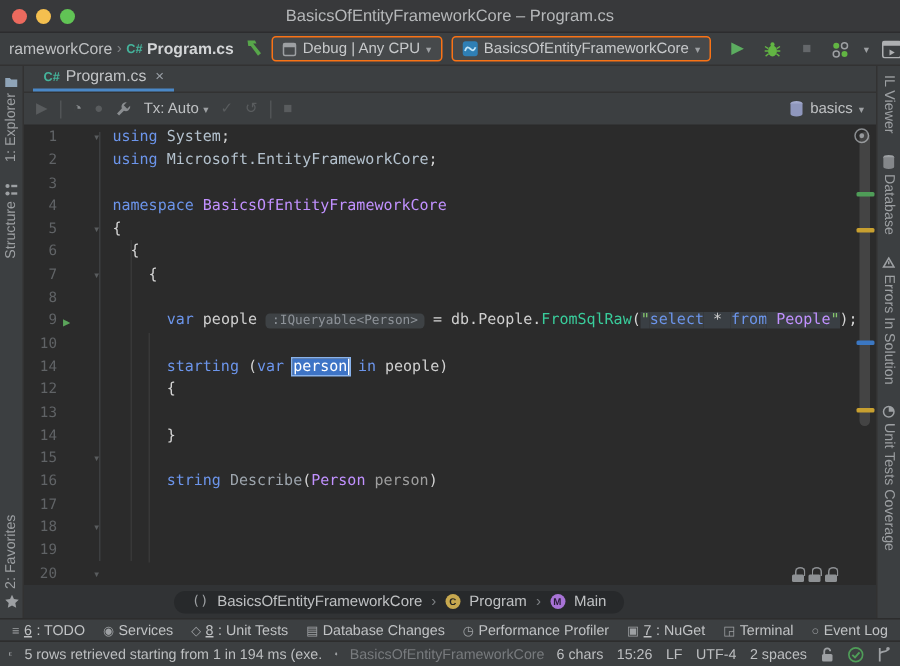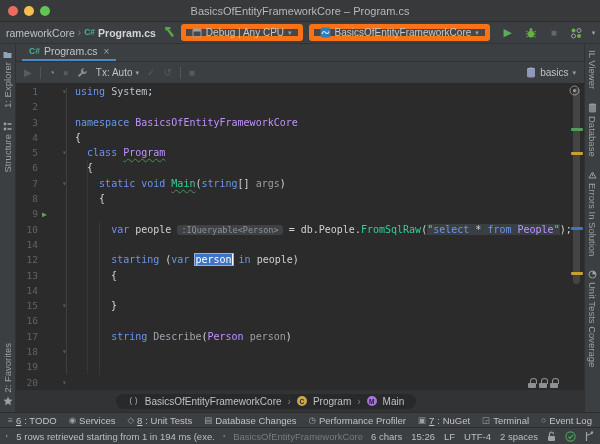--- a/index.html
+++ b/index.html
@@ -7,21 +7,21 @@
   body{font-family:"Liberation Sans",sans-serif;background:#2b2b2b;color:#bbb;font-size:10px;-webkit-font-smoothing:antialiased;}
   .titlebar{height:22px;background:#38393b;display:flex;align-items:center;position:relative;border-bottom:1px solid #2c2c2e;}
   .lights{display:flex;gap:6px;margin-left:8px;}
   .light{width:10px;height:10px;border-radius:50%;}
   .title{position:absolute;left:0;right:0;text-align:center;color:#b6b8ba;font-size:11px;pointer-events:none;}
   .toolbar{height:22px;background:#3c3f41;display:flex;align-items:center;padding:0 6px;gap:6px;border-bottom:1px solid #323232;}
   .crumb-top{display:flex;gap:3px;font-size:10.5px;color:#bfc1c3;white-space:nowrap;}
   .cs-glyph{color:#45b39b;font-weight:bold;font-size:8.5px;}
   .sep-chev{color:#7d8184;font-size:10px;}
   .file-bold{color:#d3d5d7;font-weight:bold;}
-  .combo{display:flex;align-items:center;gap:4px;background:#46494b;border:5px solid #f97316;border-radius:3px;height:17px;padding:0 6px;font-size:10px;color:#c7c9cb;white-space:nowrap;}
+  .combo{display:flex;align-items:center;gap:4px;background:#46494b;border:1px solid #f97316;border-radius:3px;height:17px;padding:0 6px;font-size:10px;color:#c7c9cb;white-space:nowrap;}
   .caret{font-size:7px;color:#9da0a3;}
   .tb-actions{display:flex;align-items:center;gap:7px;margin-left:4px;}
   .icon-btn{display:flex;align-items:center;justify-content:center;width:16px;height:16px;}
   .play-glyph{color:#5cad60;font-size:11px;line-height:1;}
   .stop-glyph{color:#64676a;font-size:10px;line-height:1;}
   .spacer{flex:1;}
   .main{display:flex;height:368px;}
   .stripe{width:16px;background:#3c3f41;display:flex;flex-direction:column;align-items:center;gap:14px;padding:6px 0;overflow:hidden;}
   .stripe.left{border-right:1px solid #323232;}
   .stripe.right{border-left:1px solid #323232;}
@@ -286,26 +286,25 @@
           <div class="gline">
             <span class="gnum">19</span>
           </div>
           <div class="gline">
             <span class="gnum">20</span>
             <span class="gfold">▾</span>
           </div>
         </div>
       <div class="code" id="code">
           <div class="cline"><span class="tk-kw">using </span><span class="tk-ns">System</span><span class="tk-pl">;</span></div>
+          <div class="cline"><span class="tk-kw">using </span><span class="tk-ns">Microsoft.EntityFrameworkCore</span><span class="tk-pl">;</span></div>
           <div class="cline"></div>
           <div class="cline"><span class="tk-kw">namespace </span><span class="tk-ty">BasicsOfEntityFrameworkCore</span></div>
           <div class="cline"><span class="tk-pl">{</span></div>
-          <div class="cline"><span class="tk-pl">  </span><span class="tk-kw">class </span><span class="tk-ty sq">Program</span></div>
           <div class="cline"><span class="tk-pl">  {</span></div>
-          <div class="cline"><span class="tk-pl">    </span><span class="tk-kw">static void </span><span class="tk-me sq">Main</span><span class="tk-pl">(</span><span class="tk-kw">string</span><span class="tk-pl">[] </span><span class="tk-pa">args</span><span class="tk-pl">)</span></div>
           <div class="cline"><span class="tk-pl">    {</span></div>
           <div class="cline"></div>
           <div class="cline"><span class="tk-pl">      </span><span class="tk-kw">var </span><span class="tk-id">people </span><span class="tk-hint">:IQueryable&lt;Person&gt;</span><span class="tk-pl"> = </span><span class="tk-id">db</span><span class="tk-pl">.</span><span class="tk-id">People</span><span class="tk-pl">.</span><span class="tk-me">FromSqlRaw</span><span class="tk-pl">(</span><span class="tk-st inj">"</span><span class="tk-kw inj">select</span><span class="tk-pl inj"> * </span><span class="tk-kw inj">from</span><span class="tk-pl inj"> </span><span class="tk-ty inj">People</span><span class="tk-st inj">"</span><span class="tk-pl">);</span></div>
           <div class="cline"></div>
           <div class="cline"><span class="tk-pl">      </span><span class="tk-kw">starting</span><span class="tk-pl"> (</span><span class="tk-kw">var </span><span class="tk-sel">person</span><span class="tk-pl"> </span><span class="tk-kw">in</span><span class="tk-pl"> </span><span class="tk-id">people</span><span class="tk-pl">)</span></div>
           <div class="cline"><span class="tk-pl">      {</span></div>
           <div class="cline"></div>
           <div class="cline"><span class="tk-pl">      }</span></div>
           <div class="cline"></div>
           <div class="cline"><span class="tk-pl">      </span><span class="tk-kw">string </span><span class="tk-dim">Describe</span><span class="tk-pl">(</span><span class="tk-ty">Person</span><span class="tk-pl"> </span><span class="tk-pa">person</span><span class="tk-pl">)</span></div>

